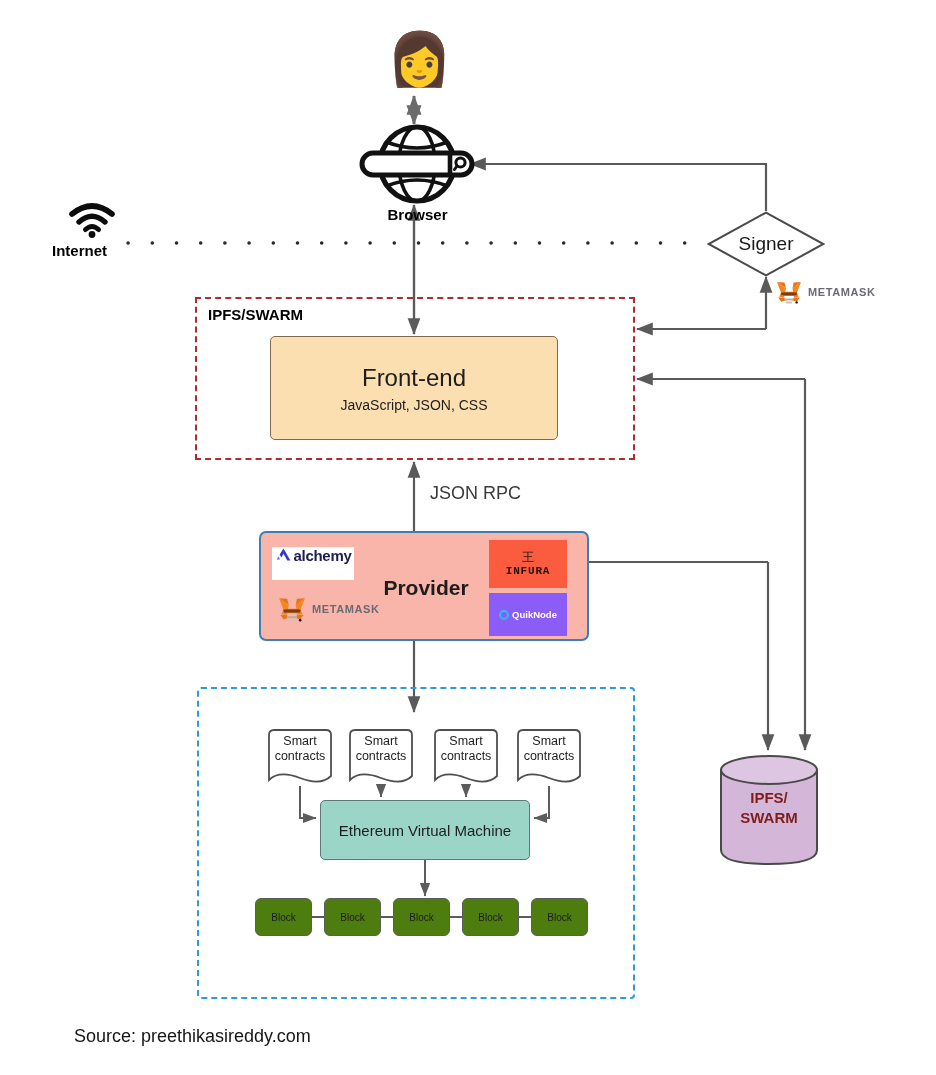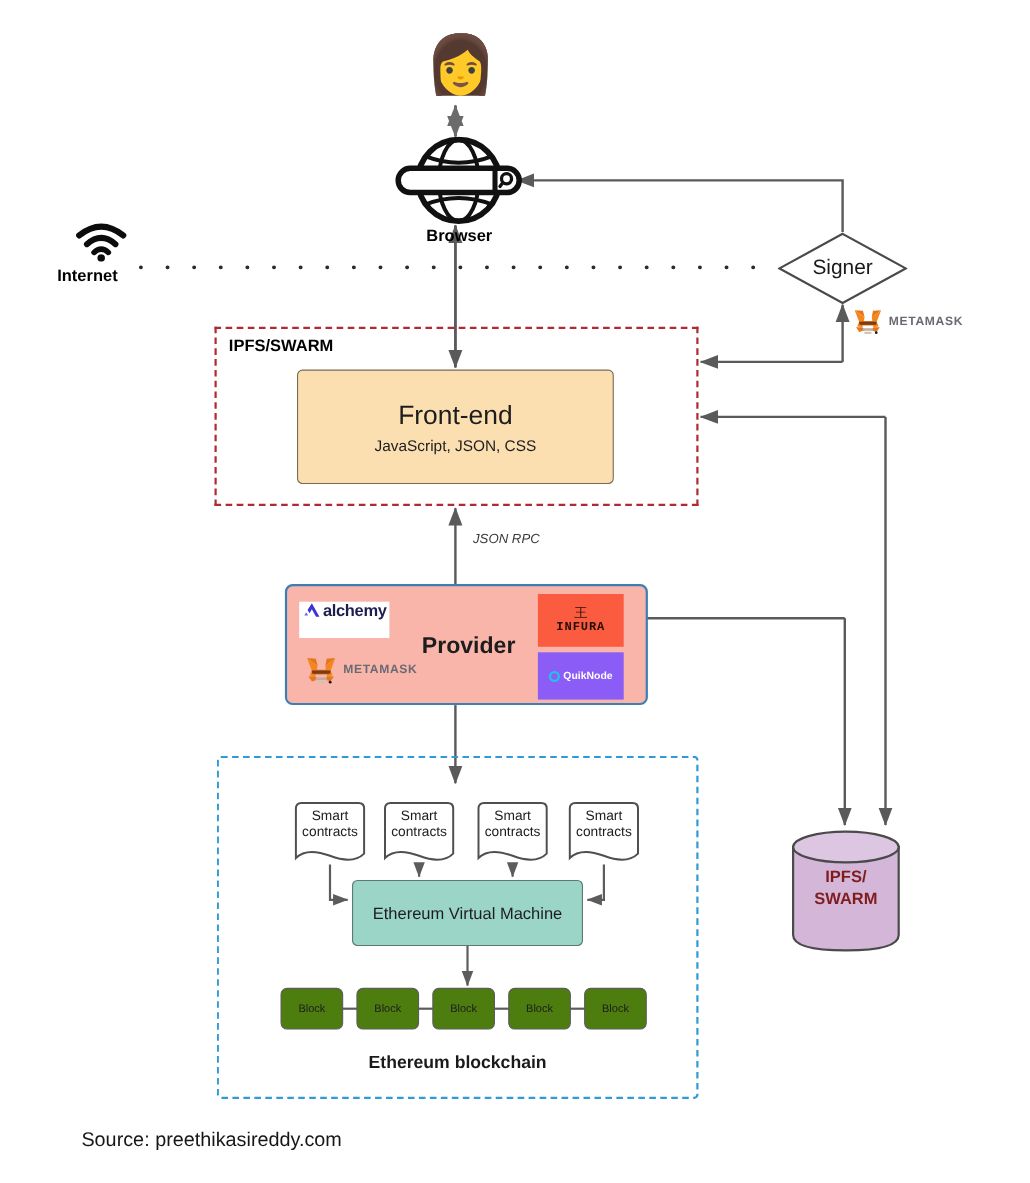--- a/index.html
+++ b/index.html
@@ -110,23 +110,22 @@
     flex-direction: column;
     align-items: center;
     justify-content: center;
   }
   .frontend-title { font-size: 24px; color: #1d1d1d; }
   .frontend-sub { font-size: 14px; color: #1d1d1d; margin-top: 5px; }
 
   
   .jsonrpc-label {
     left: 430px; top: 483px;
-    font-size: 12px;
+    font-size: 18px;
     color: #3a3a3a;
-    font-style: italic;
   }
 
   
   .provider {
     left: 259px; top: 531px;
     width: 330px; height: 110px;
     background: #f9b5a9;
     border: 2px solid #3b7fb5;
     border-radius: 7px;
     box-sizing: border-box;
@@ -423,21 +422,20 @@
     <span class="infura-mark">王</span>
     <span class="infura-text">INFURA</span>
   </div>
 
   <div class="abs quiknode-chip">
     <span class="qn-ring"></span>
     <span class="qn-text">QuikNode</span>
   </div>
 
   <div class="abs eth-box"></div>
-  <div class="abs eth-box-label">Ethereum blockchain</div>
 
   <div class="abs sc" style="left:266px; top:728px;">
     <svg viewBox="0 0 68 58" width="68" height="58">
       <path d="M3,7 Q3,2 8,2 L60,2 Q65,2 65,7 L65,48
                Q55,58 34,50 Q13,42 3,52 z" fill="#ffffff" stroke="#4f4f4f" stroke-width="1.8"></path>
     </svg>
     <div class="sc-text">
       <span>Smart</span><br>
       <span>contracts</span>
     </div>

